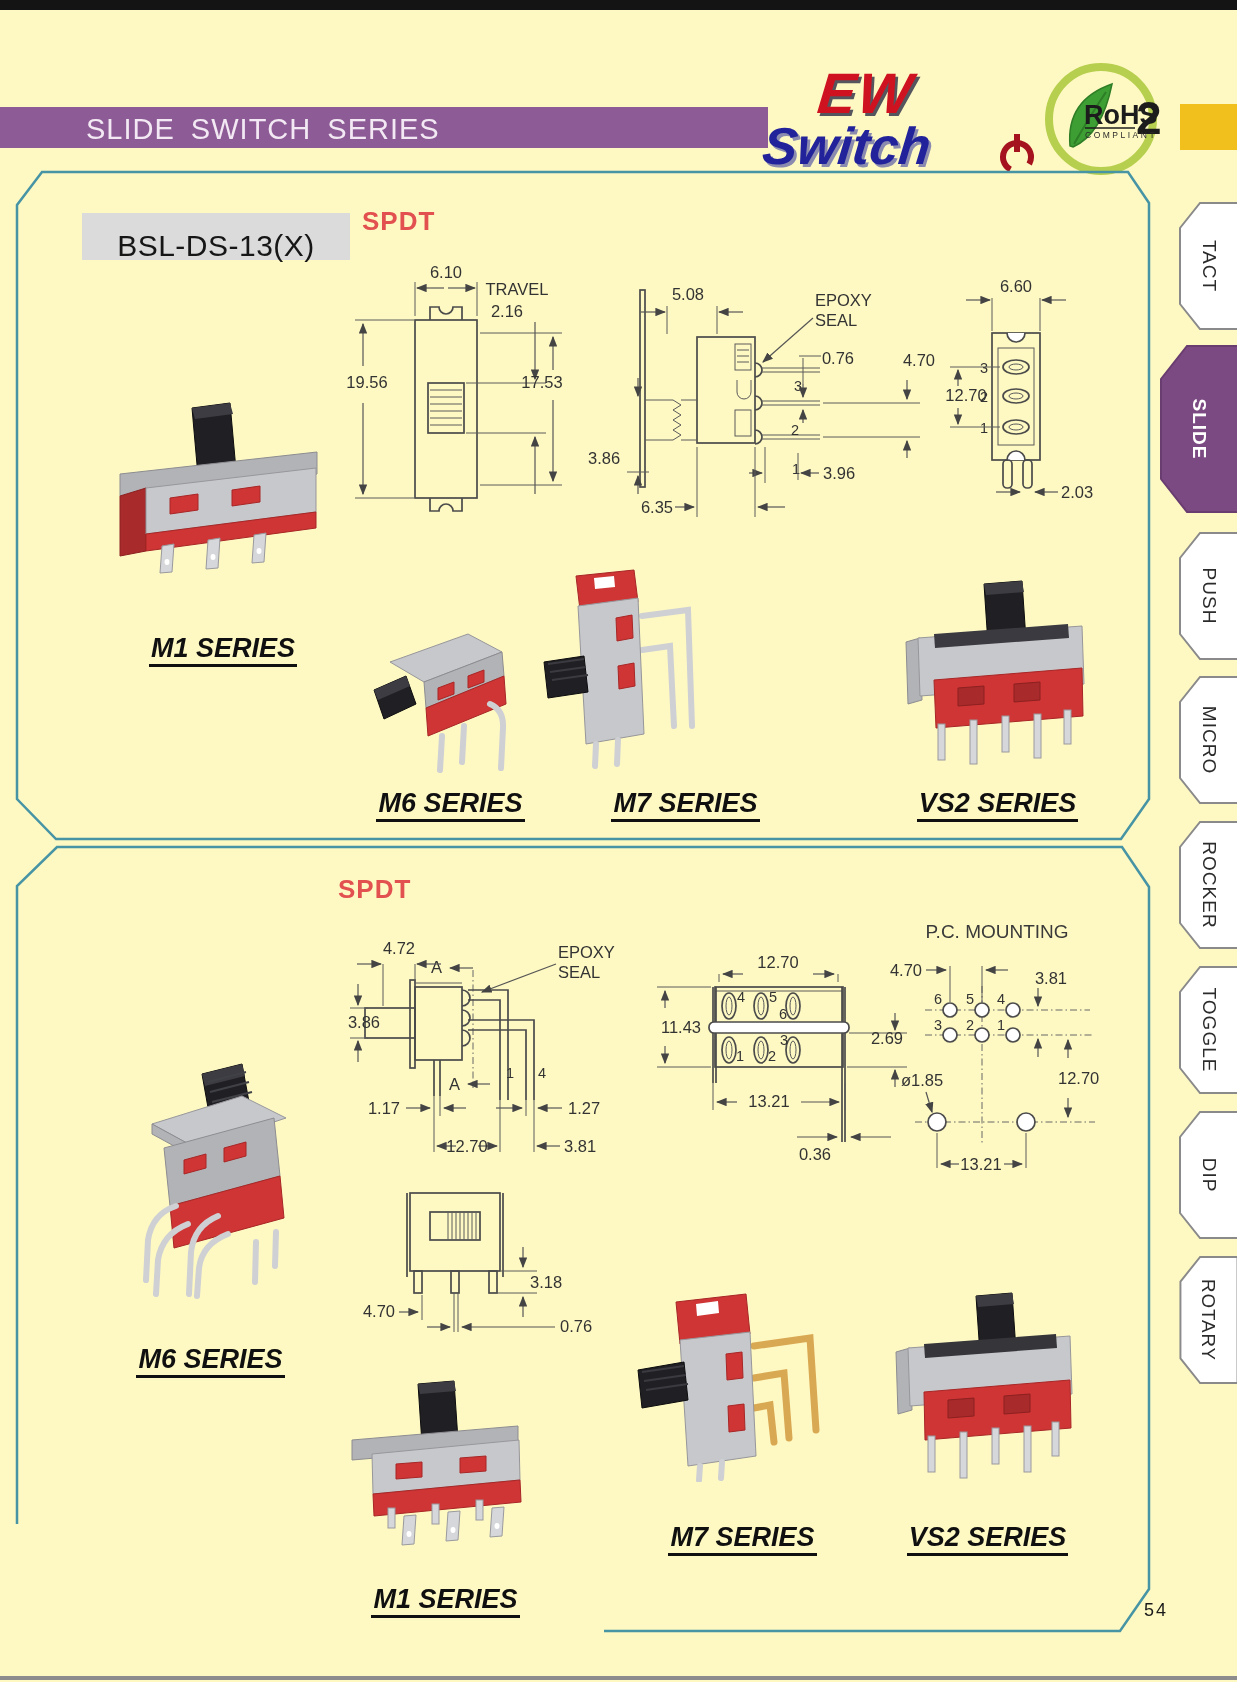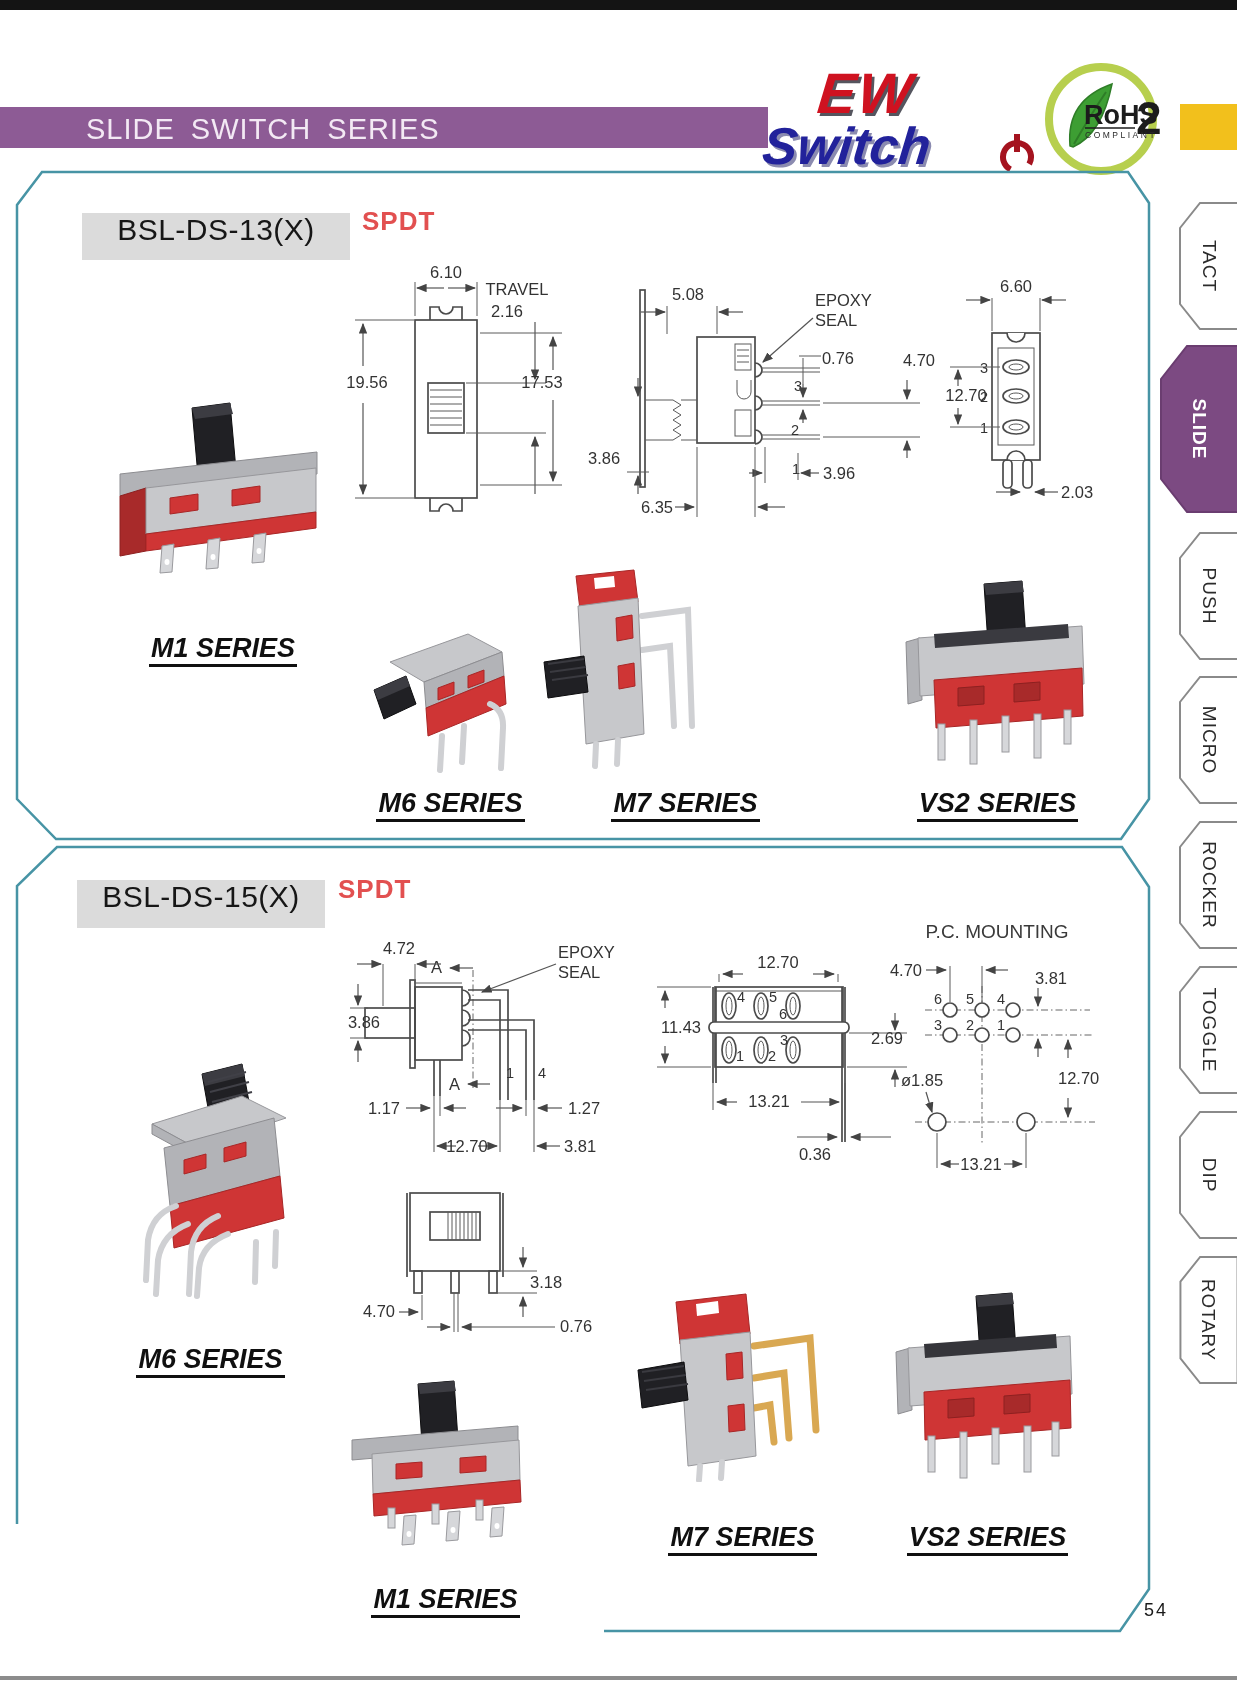--- a/index.html
+++ b/index.html
@@ -1,33 +1,33 @@
 <!DOCTYPE html>
 <html><head>
 <meta charset="utf-8">
 <style>
   html,body{margin:0;padding:0;background:#e8e8e8;}
-  #page{position:relative;width:1237px;height:1682px;background:#ffffff;overflow:hidden;
+  #page{position:relative;width:1237px;height:1682px;background:#fef9c3;overflow:hidden;
         font-family:"Liberation Sans",sans-serif;}
   .abs{position:absolute;}
   
   #topbar{left:0;top:0;width:1237px;height:10px;background:#141414;}
   #titlebar{left:0;top:107px;width:768px;height:41px;background:#8d5b95;}
   #titlebar span{display:block;padding:6px 0 0 86px;font-size:29px;color:#f3e9f4;
                  letter-spacing:1px;word-spacing:7px;}
   #yellowblock{left:1180px;top:104px;width:57px;height:46px;background:#f2c01c;}
   #logo-ew{left:818px;top:60px;font-style:italic;font-weight:bold;font-size:57px;color:#cf1220;
            text-shadow:3px 3px 0 #55555e;letter-spacing:2px;transform:skewX(-6deg);}
   #logo-switch{left:763px;top:116px;font-style:italic;font-weight:bold;font-size:52px;color:#22229b;
            text-shadow:3px 3px 0 #8b8bb0;transform:skewX(-6deg);}
   .series-label{position:absolute;text-align:center;font-weight:bold;font-style:italic;
                 font-size:27px;color:#101010;}
   .series-label span{border-bottom:3px solid #101010;padding:0 2px 1px 2px;margin-top:39px;}
   .partbox{position:absolute;background:#dbdbdb;text-align:center;color:#161616;}
-  .partbox span{display:block;font-size:30px;padding-top:0;letter-spacing:0.5px;}
+  .partbox span{display:block;font-size:30px;padding-top:16px;letter-spacing:0.5px;}
   .ctype{position:absolute;font-size:26px;font-weight:bold;color:#e25050;letter-spacing:1px;}
   
   .ol{fill:none;stroke:#4b4b4b;stroke-width:1.7px;}
   .olw{fill:#ffffff;stroke:#4b4b4b;stroke-width:1.7px;}
   .thin{fill:none;stroke:#5a5a5a;stroke-width:1px;}
   .dl{fill:none;stroke:#555555;stroke-width:1.2px;}
   .dash{fill:none;stroke:#666;stroke-width:1px;stroke-dasharray:7 3 1.5 3;}
   .dm{font-family:"Liberation Sans",sans-serif;font-size:16.5px;fill:#333;}
   .dms{font-family:"Liberation Sans",sans-serif;font-size:14.5px;fill:#333;}
   .dmt{font-family:"Liberation Sans",sans-serif;font-size:19px;fill:#3a3a3a;}
@@ -262,23 +262,20 @@
     <polygon points="118,108 144,106 144,124 118,126" class="redd"></polygon>
     <rect x="42" y="148" width="7" height="36" class="pinr"></rect>
     <rect x="74" y="144" width="7" height="44" class="pinr"></rect>
     <rect x="106" y="140" width="7" height="36" class="pinr"></rect>
     <rect x="138" y="138" width="7" height="44" class="pinr"></rect>
     <rect x="168" y="134" width="7" height="34" class="pinr"></rect>
   </svg>
   <div class="series-label" style="left:905px;top:788px;width:185px;">
     <span>VS2 SERIES</span></div>
 
-  <div class="partbox" style="left:77px;top:880px;width:248px;height:48px;">
-    <span>BSL-DS-15(X)</span>
-  </div>
   <div class="ctype" style="left:338px;top:874px;">SPDT</div>
 
   <svg class="abs" style="left:330px;top:920px;" width="330" height="245" viewBox="0 0 330 245">
     <defs>
         <marker id="mD" markerWidth="9" markerHeight="7" refX="8" refY="3.5" orient="auto">
       <path d="M0,0 L9,3.5 L0,7 Z" fill="#444"></path>
         </marker>
       </defs>
     <rect x="80" y="60" width="5" height="88" class="ol"></rect>
     <rect x="85" y="67" width="47" height="73" class="ol"></rect>

